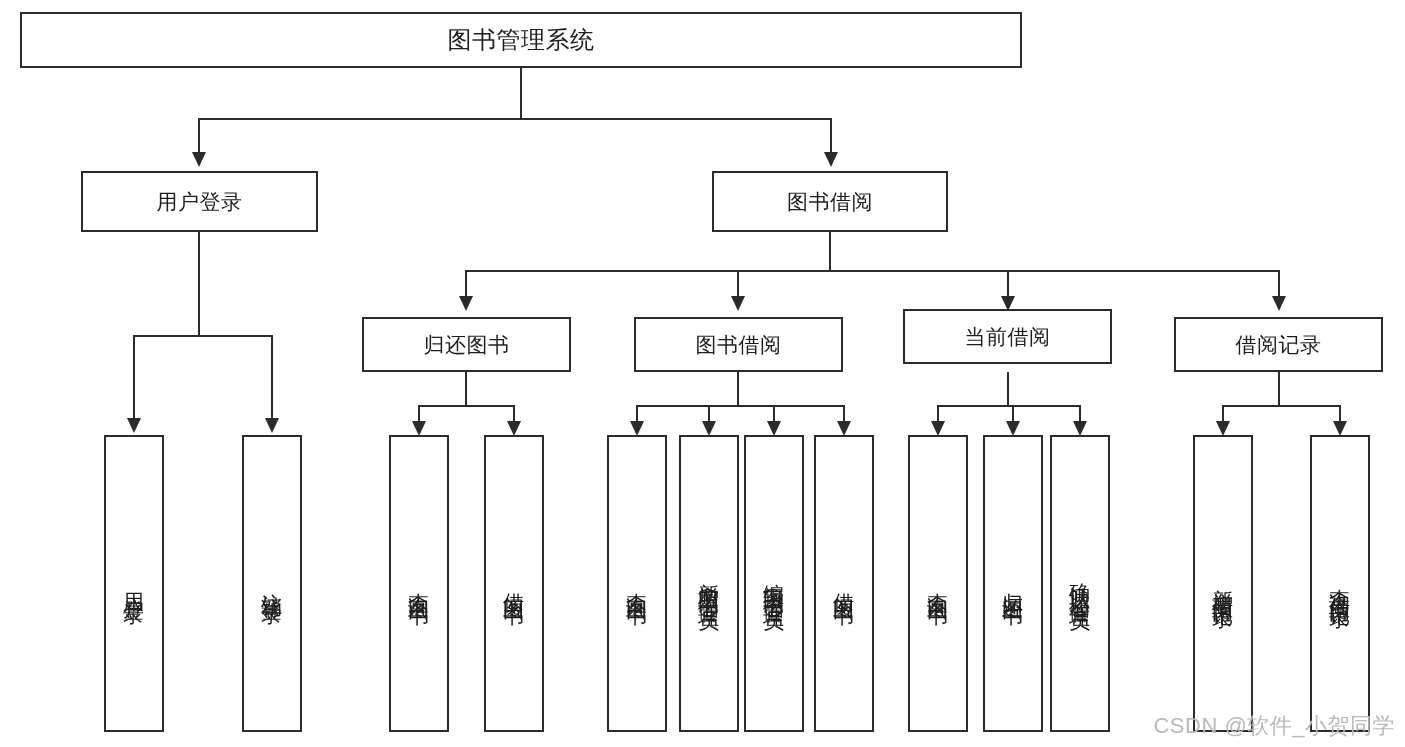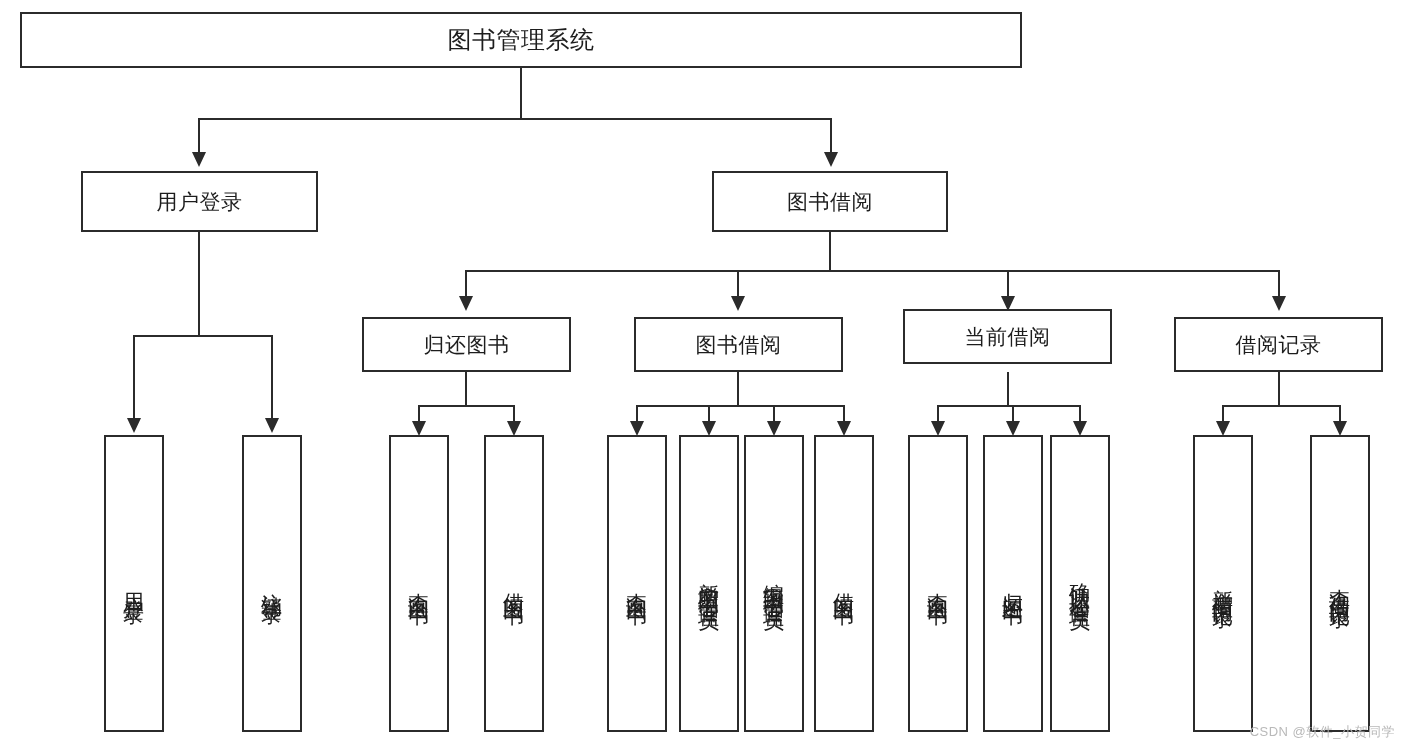--- a/index.html
+++ b/index.html
@@ -60,21 +60,21 @@
     width:0;height:0;
     border-left:7px solid transparent;
     border-right:7px solid transparent;
     border-top:15px solid #2b2b2b;
   }
   
   #watermark{
     position:absolute;
     right:10px;
     bottom:6px;
-    font-size:13px;
+    font-size:22px;
     color:#b9b9b9;
     letter-spacing:.5px;
     white-space:nowrap;
     pointer-events:none;
   }
 </style>
 </head>
 <body>
 
 <div id="canvas">

